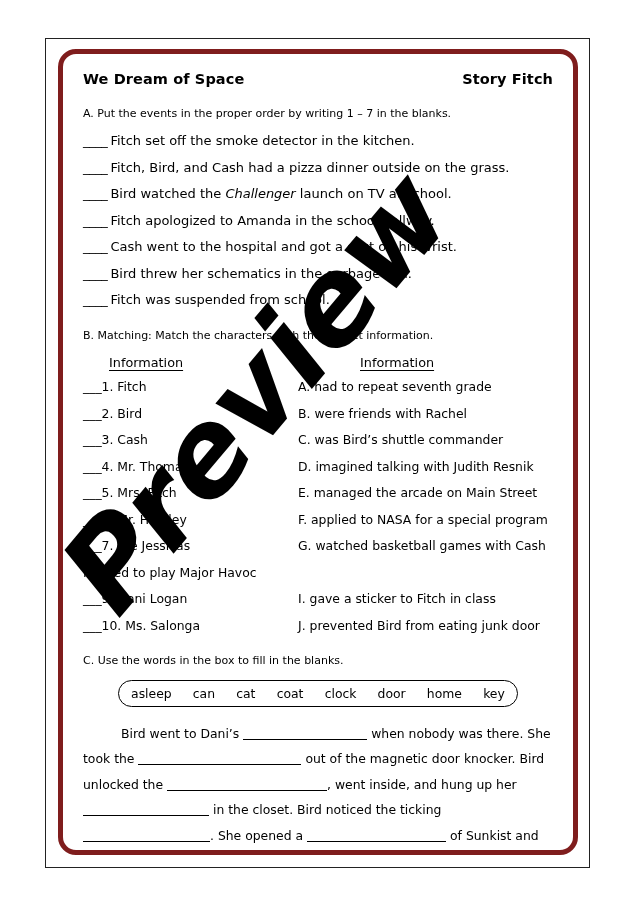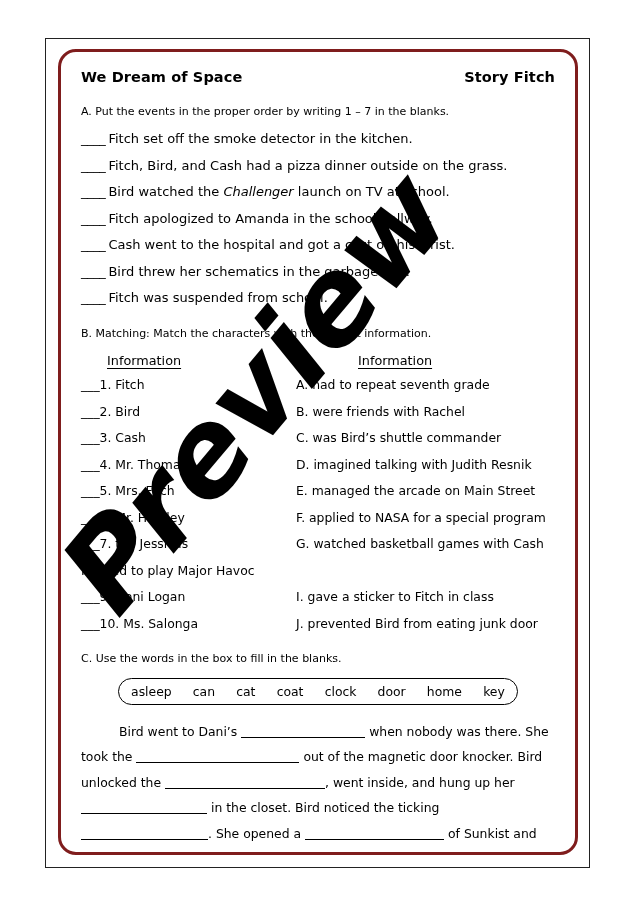--- a/index.html
+++ b/index.html
@@ -26,21 +26,21 @@
     border: 1.5px solid #222222;
     box-sizing: border-box;
     background: #ffffff;
   }
   #worksheet-card {
     position: absolute;
     left: 58px;
     top: 49px;
     width: 520px;
     height: 806px;
-    border: 3px solid #7f1d1d;
+    border: 5px solid #7f1d1d;
     border-radius: 18px;
     box-sizing: border-box;
     background: #ffffff;
     overflow: hidden;
   }
   .card-inner {
     position: absolute;
     left: 0; top: 0;
     width: 100%;
     height: 100%;

